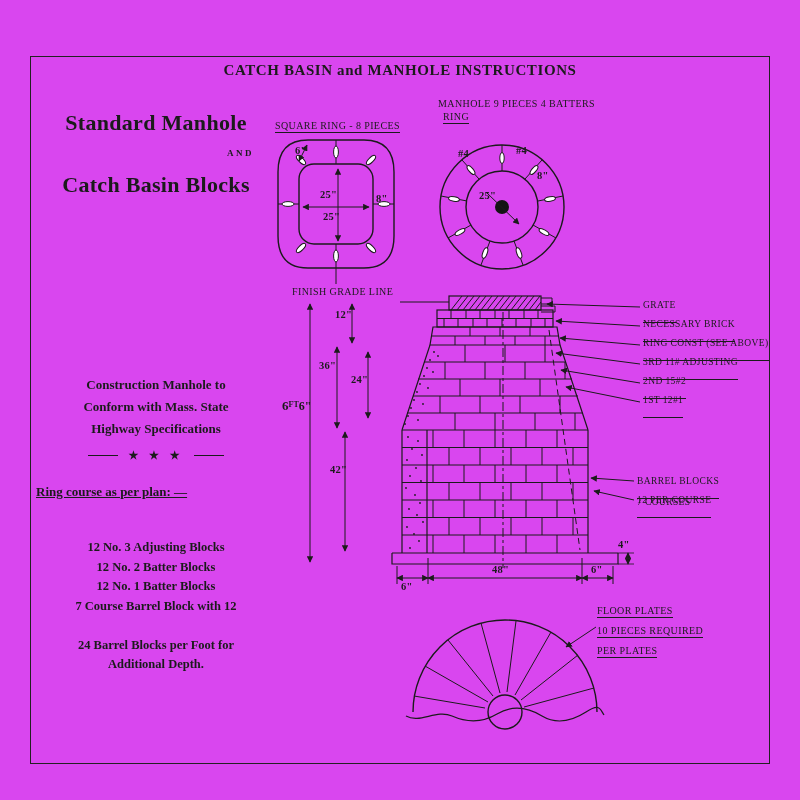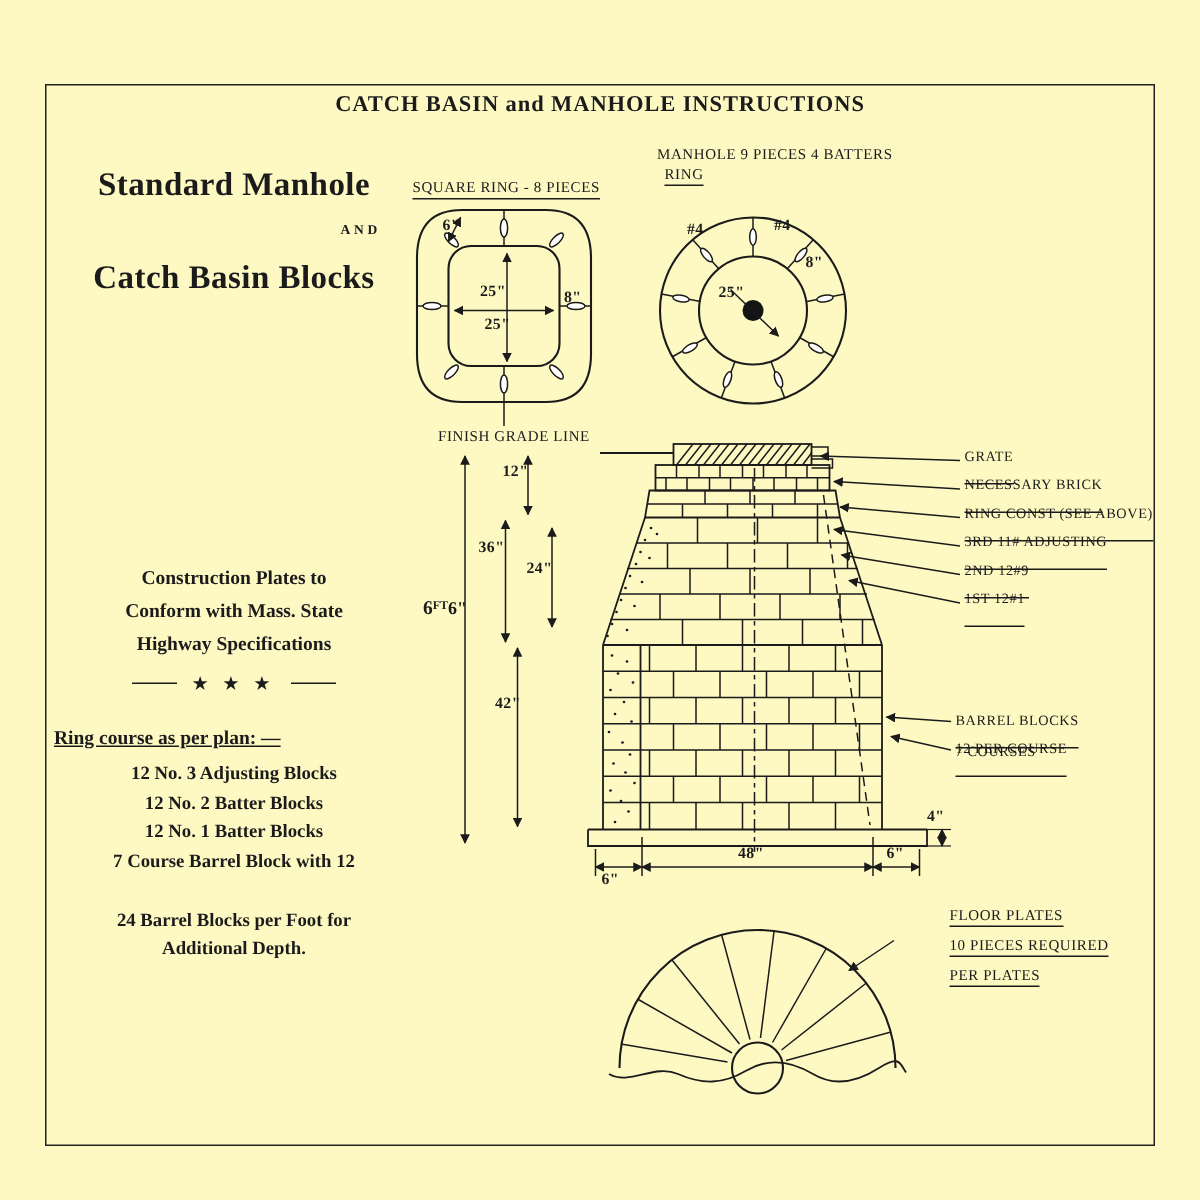--- a/index.html
+++ b/index.html
@@ -1,31 +1,31 @@
 <!DOCTYPE html>
 <html><head>
 <meta charset="utf-8">
 <style>
   * { margin:0; padding:0; box-sizing:border-box; }
   html,body { width:800px; height:800px; background:#fff; }
   body { font-family:"Liberation Serif", serif; color:#1b1b1b; position:relative; overflow:hidden; }
-  .page { position:absolute; left:0; top:0; width:800px; height:800px; background:#fef9c3; }
+  .page { position:absolute; left:0; top:0; width:800px; height:800px; background:#d946ef; }
   .frame { position:absolute; left:30px; top:56px; width:740px; height:708px; border:1.6px solid #222; z-index:0; }
   svg.canvas { position:absolute; left:0; top:0; z-index:1; }
   .lbl { position:absolute; white-space:nowrap; color:#1b1b1b; z-index:2;text-align:right; }
   .title { font-size:15px; font-weight:bold; letter-spacing:.6px; text-align:center; }
   .h1 { font-size:22px; font-weight:bold; text-align:center; letter-spacing:.3px; }
   .and { font-size:9px; font-weight:bold; letter-spacing:2.5px; }
   .note { font-size:13px; font-weight:bold; text-align:center; }
-  .listline { font-size:12.5px; font-weight:bold; text-align:center; line-height:19.5px; }
+  .listline { font-size:12.5px; font-weight:bold; text-align:center; line-height:19.5px;margin-top:32px; }
   .ringhead { font-size:13px; font-weight:bold;text-decoration:underline; }
   .dt { font-size:10px; letter-spacing:.4px; }
   .dim { font-size:10.5px; font-weight:bold; letter-spacing:.3px; }
   .callout { font-size:9.5px; letter-spacing:.4px; border-bottom:1px solid #1b1b1b; padding-bottom:12px; }
-  .flabel { font-size:10px; letter-spacing:.4px; border-bottom:1px solid #1b1b1b; padding-bottom:1px;margin-left:36px; }
+  .flabel { font-size:10px; letter-spacing:.4px; border-bottom:1px solid #1b1b1b; padding-bottom:1px; }
   .u { border-bottom:1px solid #1b1b1b; padding-bottom:1px; }
   .nu { border-bottom:none;margin-top:40px; }
   .stars-row { display:flex; align-items:center; justify-content:center; gap:10px; }
   .rule { width:30px; height:1.5px; background:#1b1b1b; }
   .stars { font-size:11px; letter-spacing:4px; font-weight:bold; }
 </style>
 </head>
 <body>
 
 <div class="page">
@@ -193,21 +193,21 @@
       <path stroke-width="1.2" d="M406 716 C420 724 436 709 452 716 S482 723 497 714 S527 707 542 716 S572 721 586 712 S600 709 604 715"></path>
     </g>
   </svg>
 
   <div class="lbl title" style="left:200px;top:62px;width:400px">CATCH BASIN and MANHOLE INSTRUCTIONS</div>
 
   <div class="lbl h1" style="left:58px;top:110px;width:196px">Standard Manhole</div>
   <div class="lbl and" style="left:58px;top:148px;width:196px">AND</div>
   <div class="lbl h1" style="left:50px;top:172px;width:212px">Catch Basin Blocks</div>
 
-  <div class="lbl note" style="left:48px;top:377px;width:216px">Construction Plates to</div>
+  <div class="lbl note" style="left:48px;top:377px;width:216px">Construction Manhole to</div>
   <div class="lbl note" style="left:48px;top:399px;width:216px">Conform with Mass. State</div>
   <div class="lbl note" style="left:48px;top:421px;width:216px">Highway Specifications</div>
 
   <div class="lbl stars-row" style="left:50px;top:449px;width:212px">
     <span class="rule"></span>
     <span class="stars">★ ★ ★</span>
     <span class="rule"></span>
   </div>
 
   <div class="lbl ringhead" style="left:36px;top:484px">Ring course as per plan: —</div>
@@ -242,21 +242,21 @@
   <div class="lbl dim" style="left:330px;top:464px">42"</div>
   <div class="lbl dim" style="left:401px;top:581px">6"</div>
   <div class="lbl dim" style="left:492px;top:564px">48"</div>
   <div class="lbl dim" style="left:591px;top:564px">6"</div>
   <div class="lbl dim" style="left:618px;top:539px">4"</div>
 
   <div class="lbl callout" style="left:643px;top:300px">GRATE</div>
   <div class="lbl callout" style="left:643px;top:319px">NECESSARY BRICK</div>
   <div class="lbl callout" style="left:643px;top:338px">RING CONST (SEE ABOVE)</div>
   <div class="lbl callout" style="left:643px;top:357px">3RD 11# ADJUSTING</div>
-  <div class="lbl callout" style="left:643px;top:376px">2ND 12#9</div>
+  <div class="lbl callout" style="left:643px;top:376px">2ND 15#2</div>
   <div class="lbl callout" style="left:643px;top:395px">1ST 12#1</div>
 
   <div class="lbl callout nu" style="left:637px;top:457px">7 COURSES</div>
   <div class="lbl callout" style="left:637px;top:476px">BARREL BLOCKS</div>
   <div class="lbl callout" style="left:637px;top:495px">12 PER COURSE</div>
 
   <div class="lbl flabel" style="left:597px;top:605px">FLOOR PLATES</div>
   <div class="lbl flabel" style="left:597px;top:625px">10 PIECES REQUIRED</div>
   <div class="lbl flabel" style="left:597px;top:645px">PER PLATES</div>
 </div>

